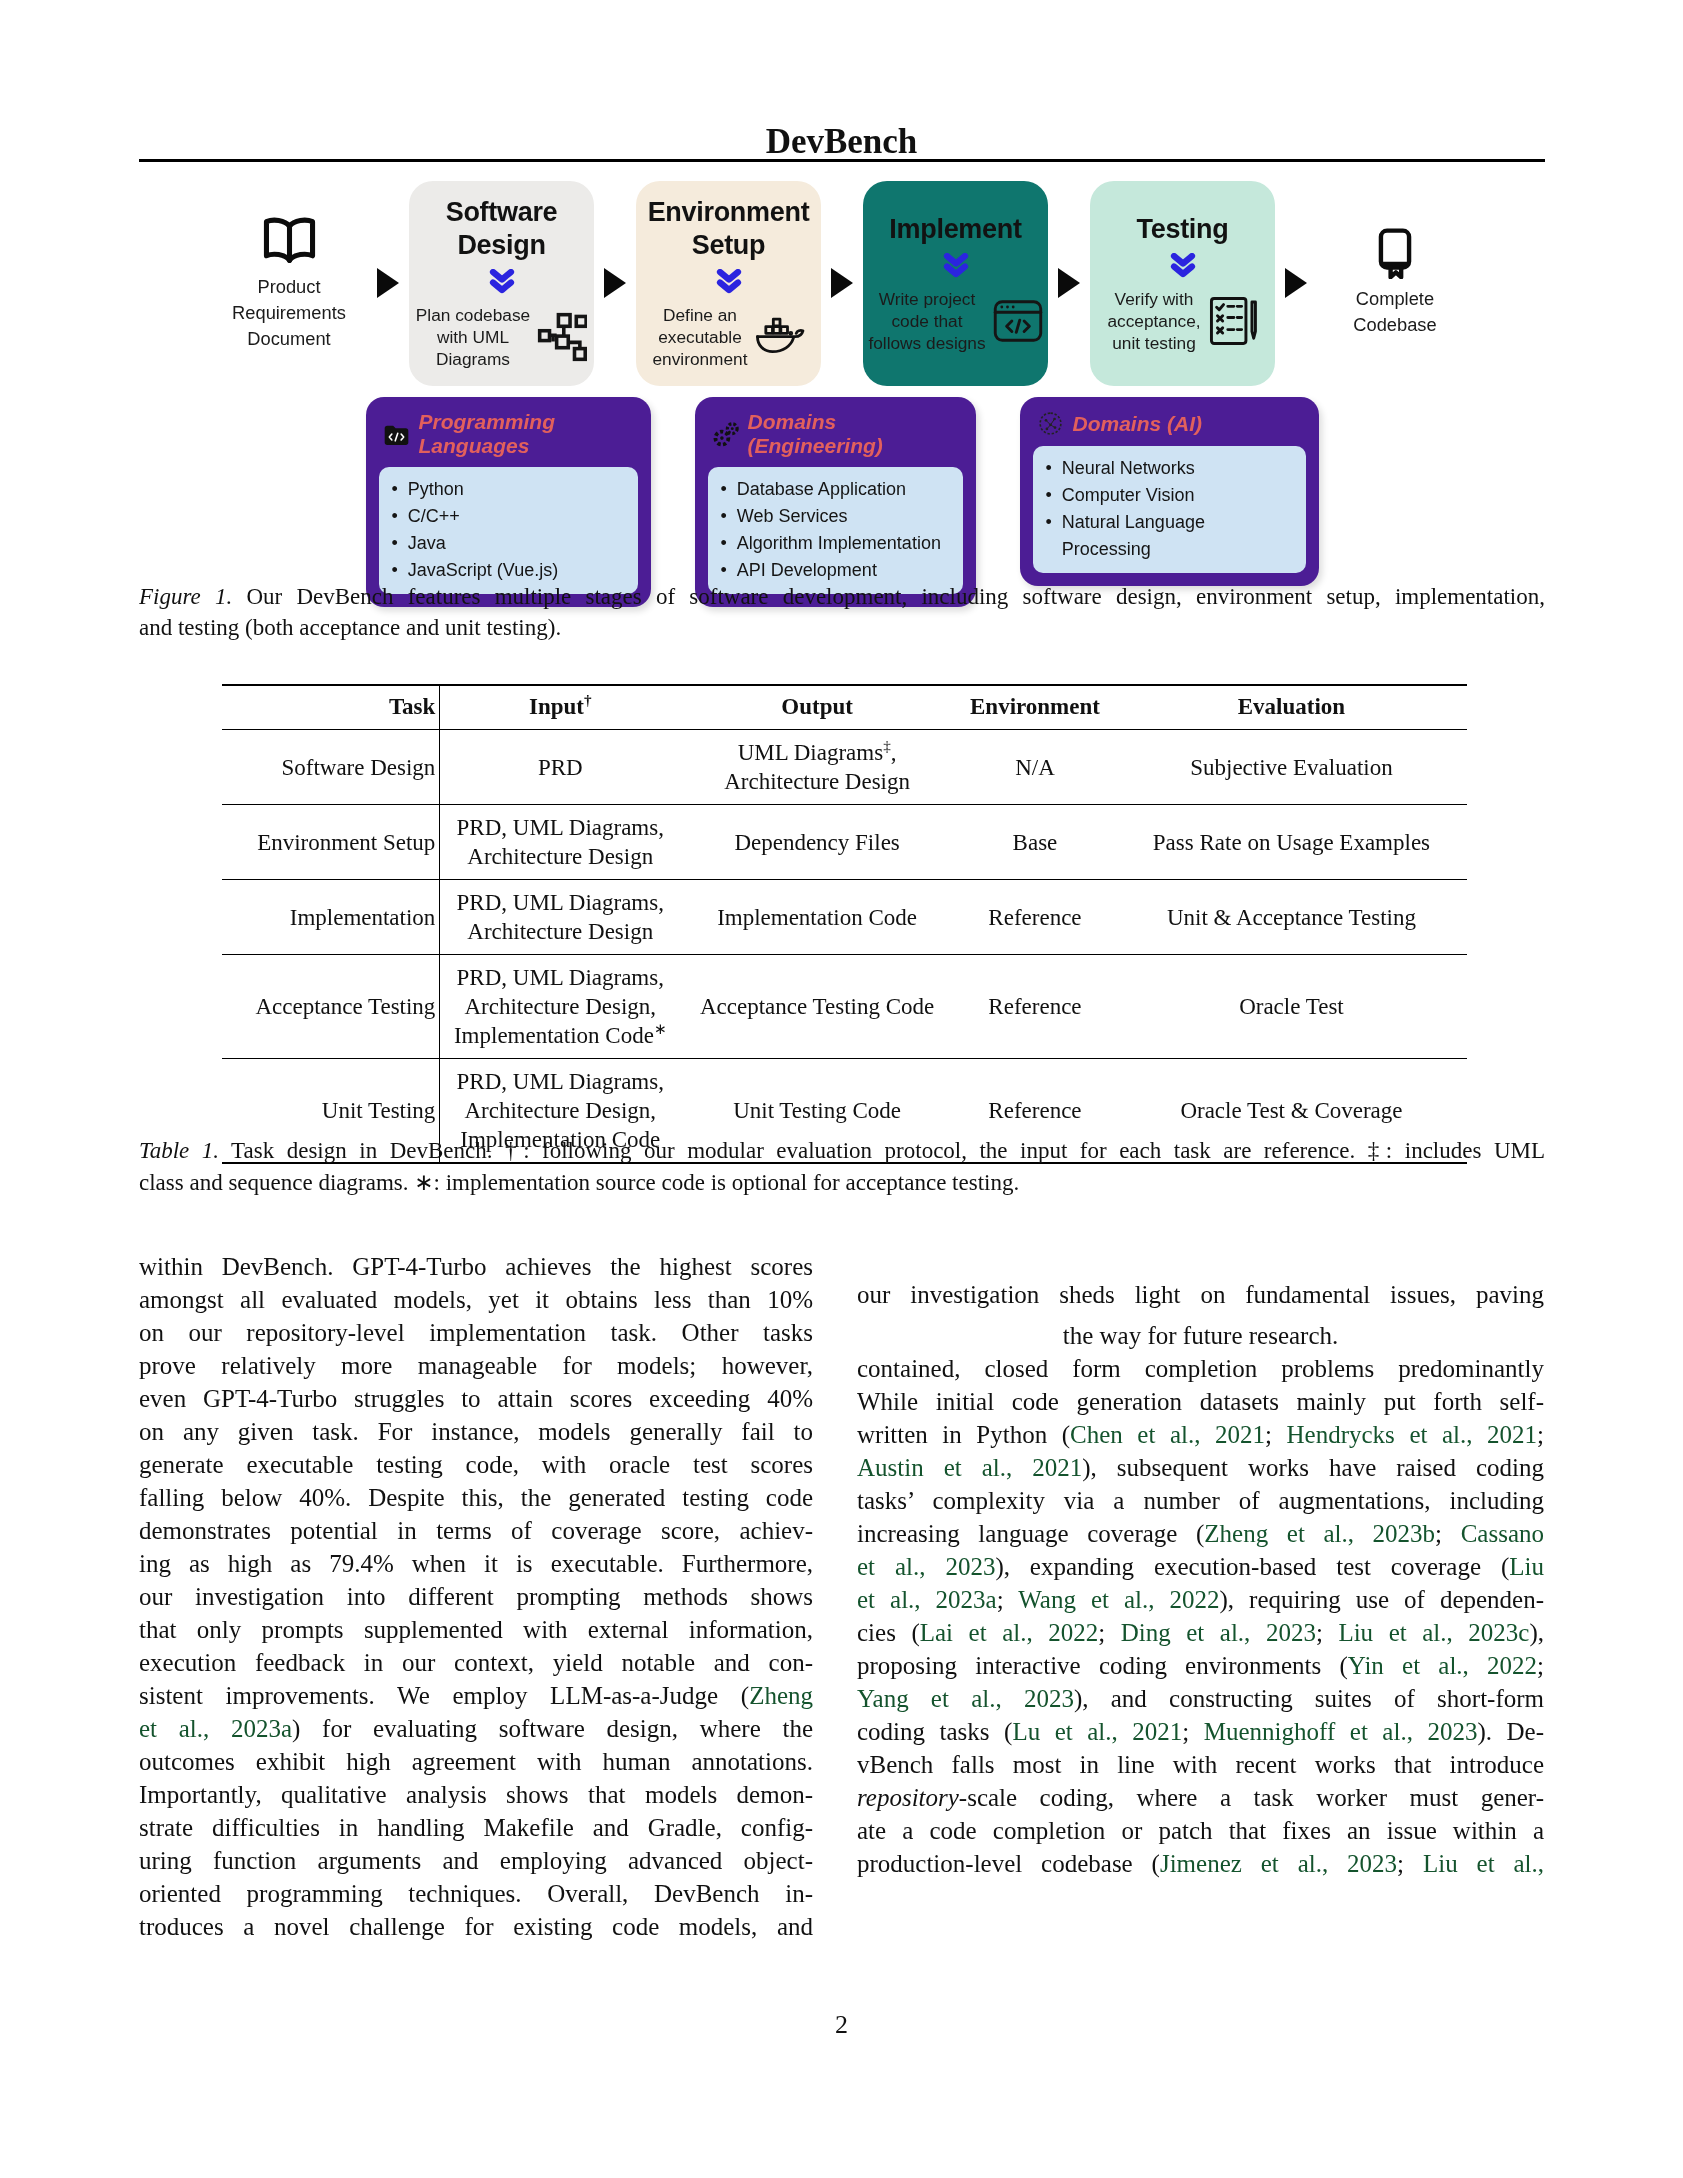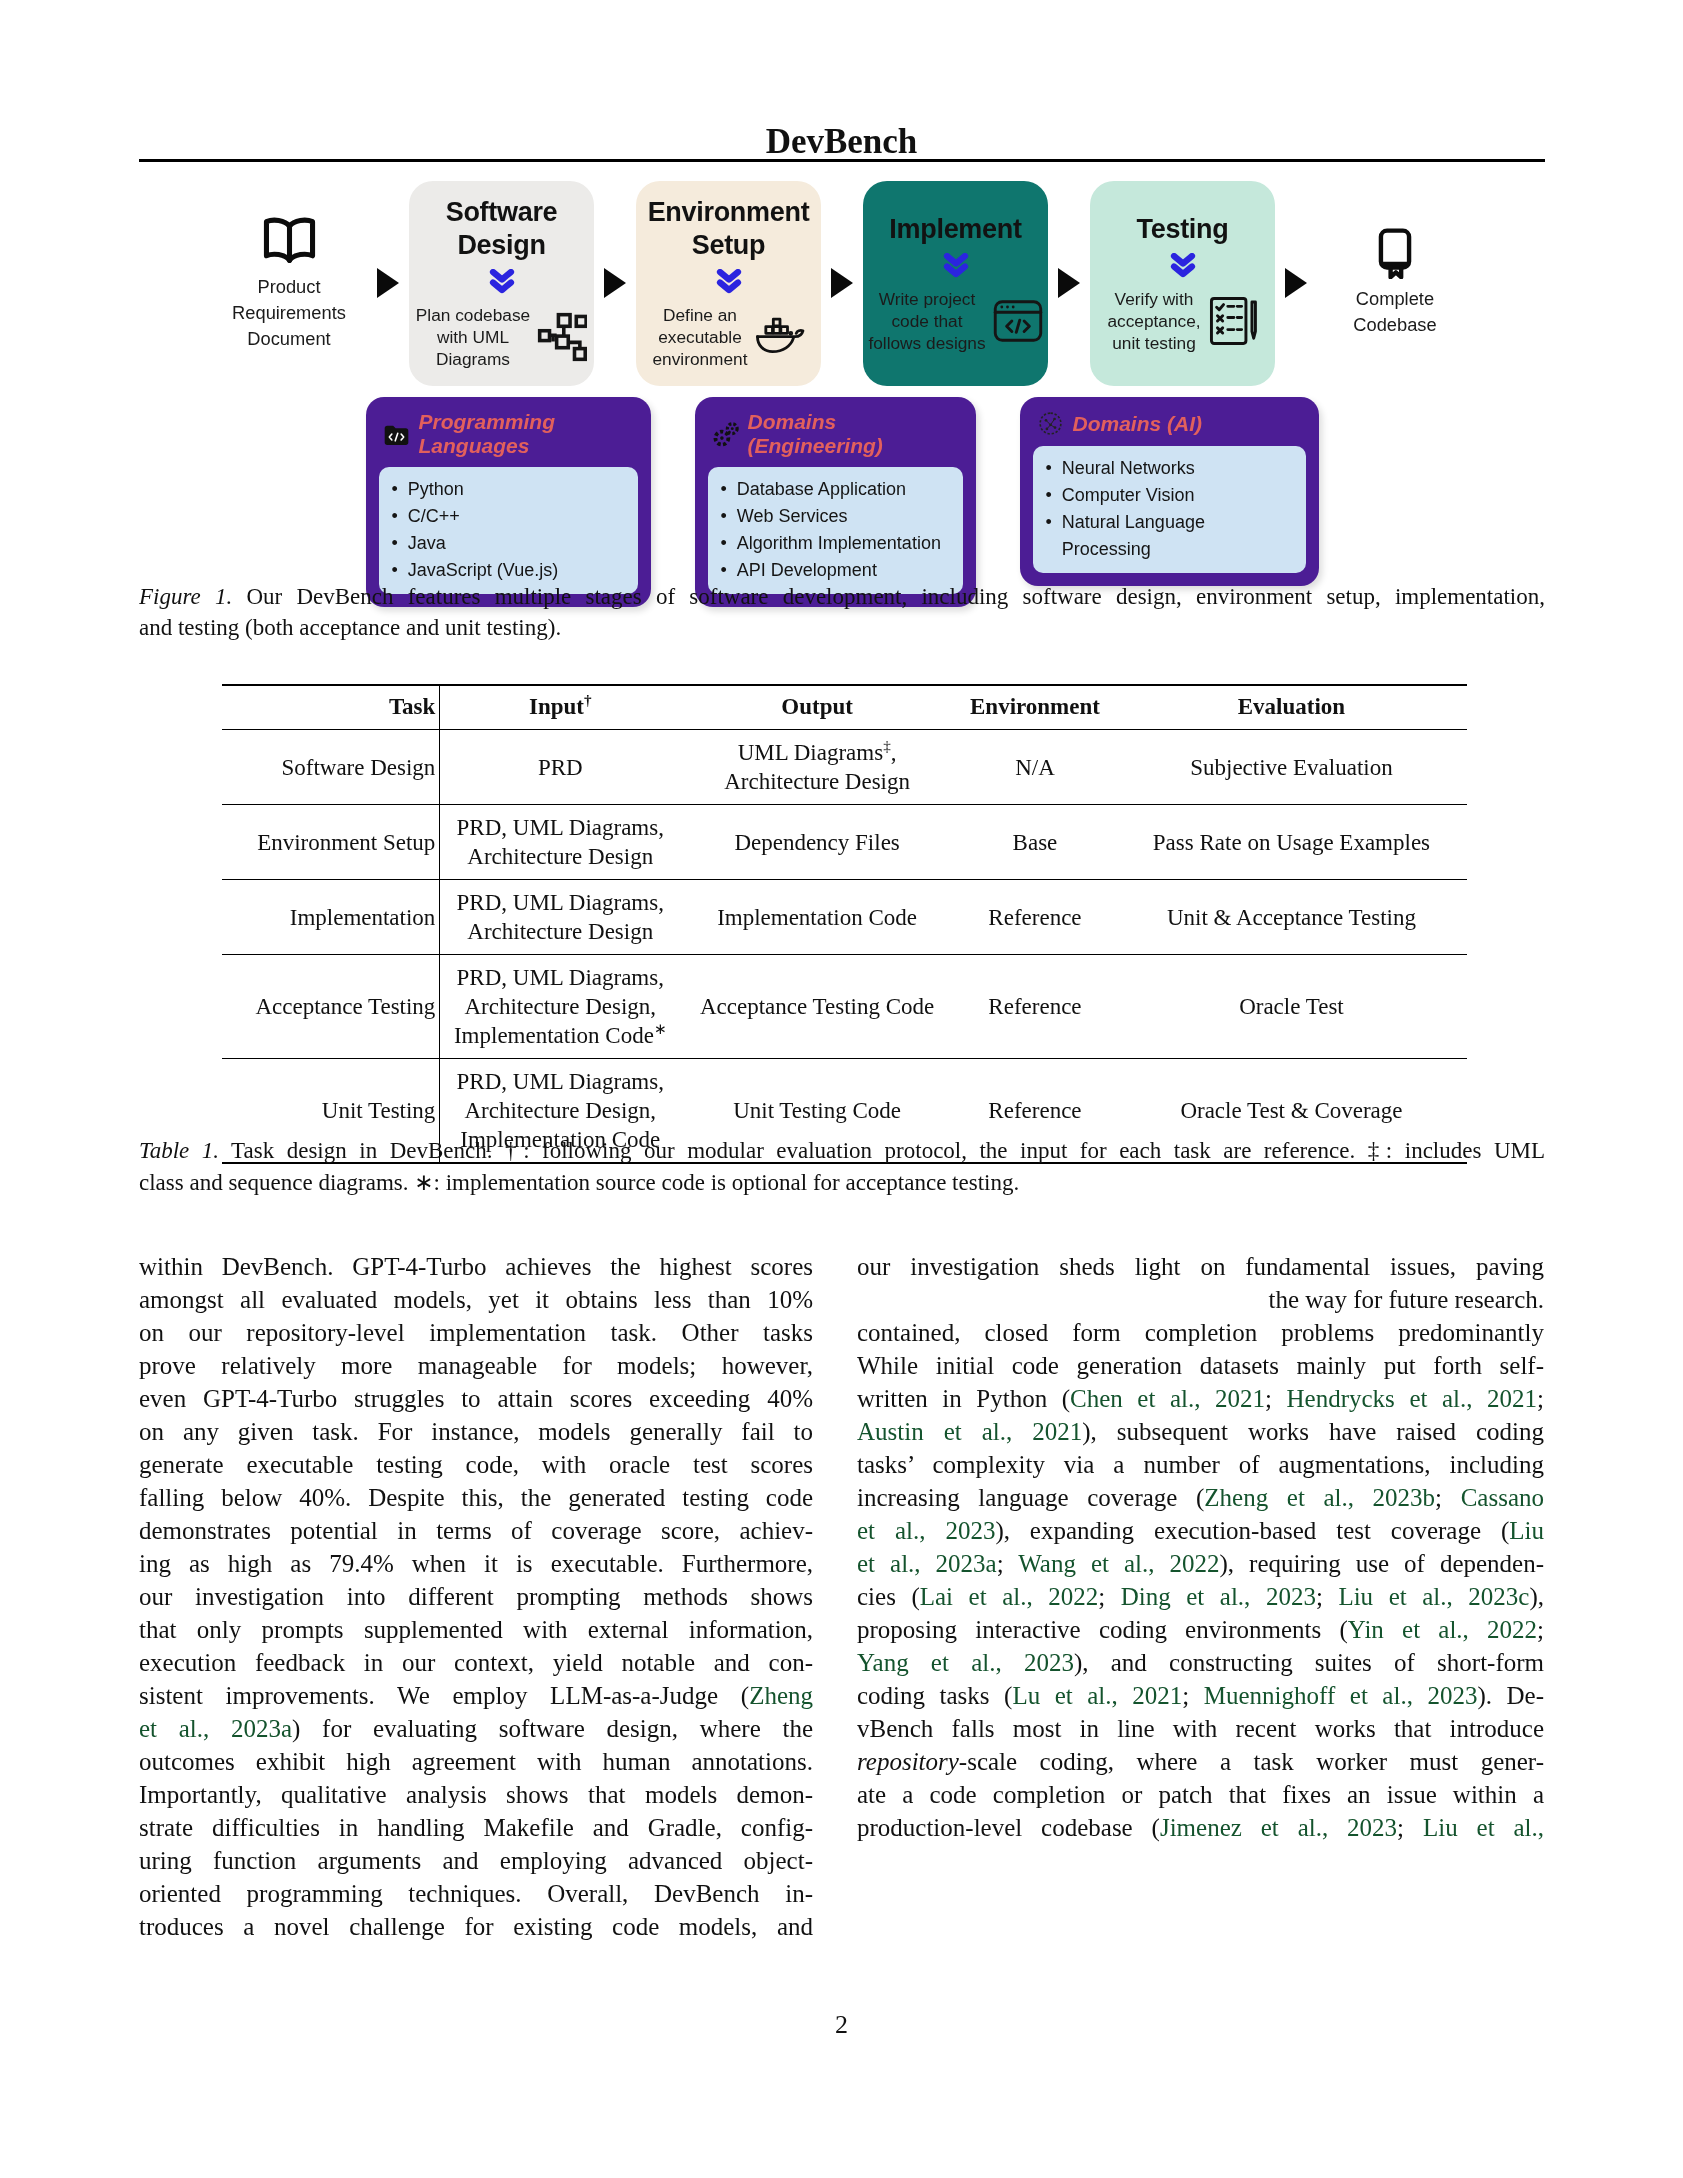--- a/index.html
+++ b/index.html
@@ -55,24 +55,24 @@
     font-size:23px; color:#111; border-top:2px solid #000; border-bottom:2px solid #000; }
   .dtable th { font-weight:bold; text-align:center; padding:8px 4px 9px; border-bottom:1.5px solid #000; }
   .dtable td { text-align:center; padding:8px 4px; line-height:29px; vertical-align:middle; }
   .dtable th:first-child, .dtable td:first-child { text-align:right; padding-left:8px; border-right:1.5px solid #000; }
   .dtable tbody tr + tr td { border-top:1.5px solid #000; }
   sup.s, span.sup { font-size:66%; vertical-align:super; line-height:0; }
 
   
   .bodycol { position:absolute; font-family:"Liberation Serif", serif; font-size:25px; color:#111; }
   #col-left  { top:1253px; left:139px; width:674px; }
-  #col-right { top:1253px; left:857px; width:687px; }
+  #col-right { top:1281px; left:857px; width:687px; }
   .jline { height:33px; overflow:hidden; text-align:justify; }
   .jline:not(.last)::after { content:""; display:inline-block; width:100%; }
-  .jline.last { text-align:right; }
+  .jline.last { text-align:center;margin-top:8px; }
   span.link { color:#14532d; }
   span.it { font-style:italic; }
   .section-heading { font-weight:bold; font-size:29px; margin:48px 0 27px 0; }
 
   .page-num { position:absolute; top:2010px; left:0; width:100%; text-align:center;
     font-family:"Liberation Serif", serif; font-size:26px; }
 </style>
 </head>
 <body>
 

